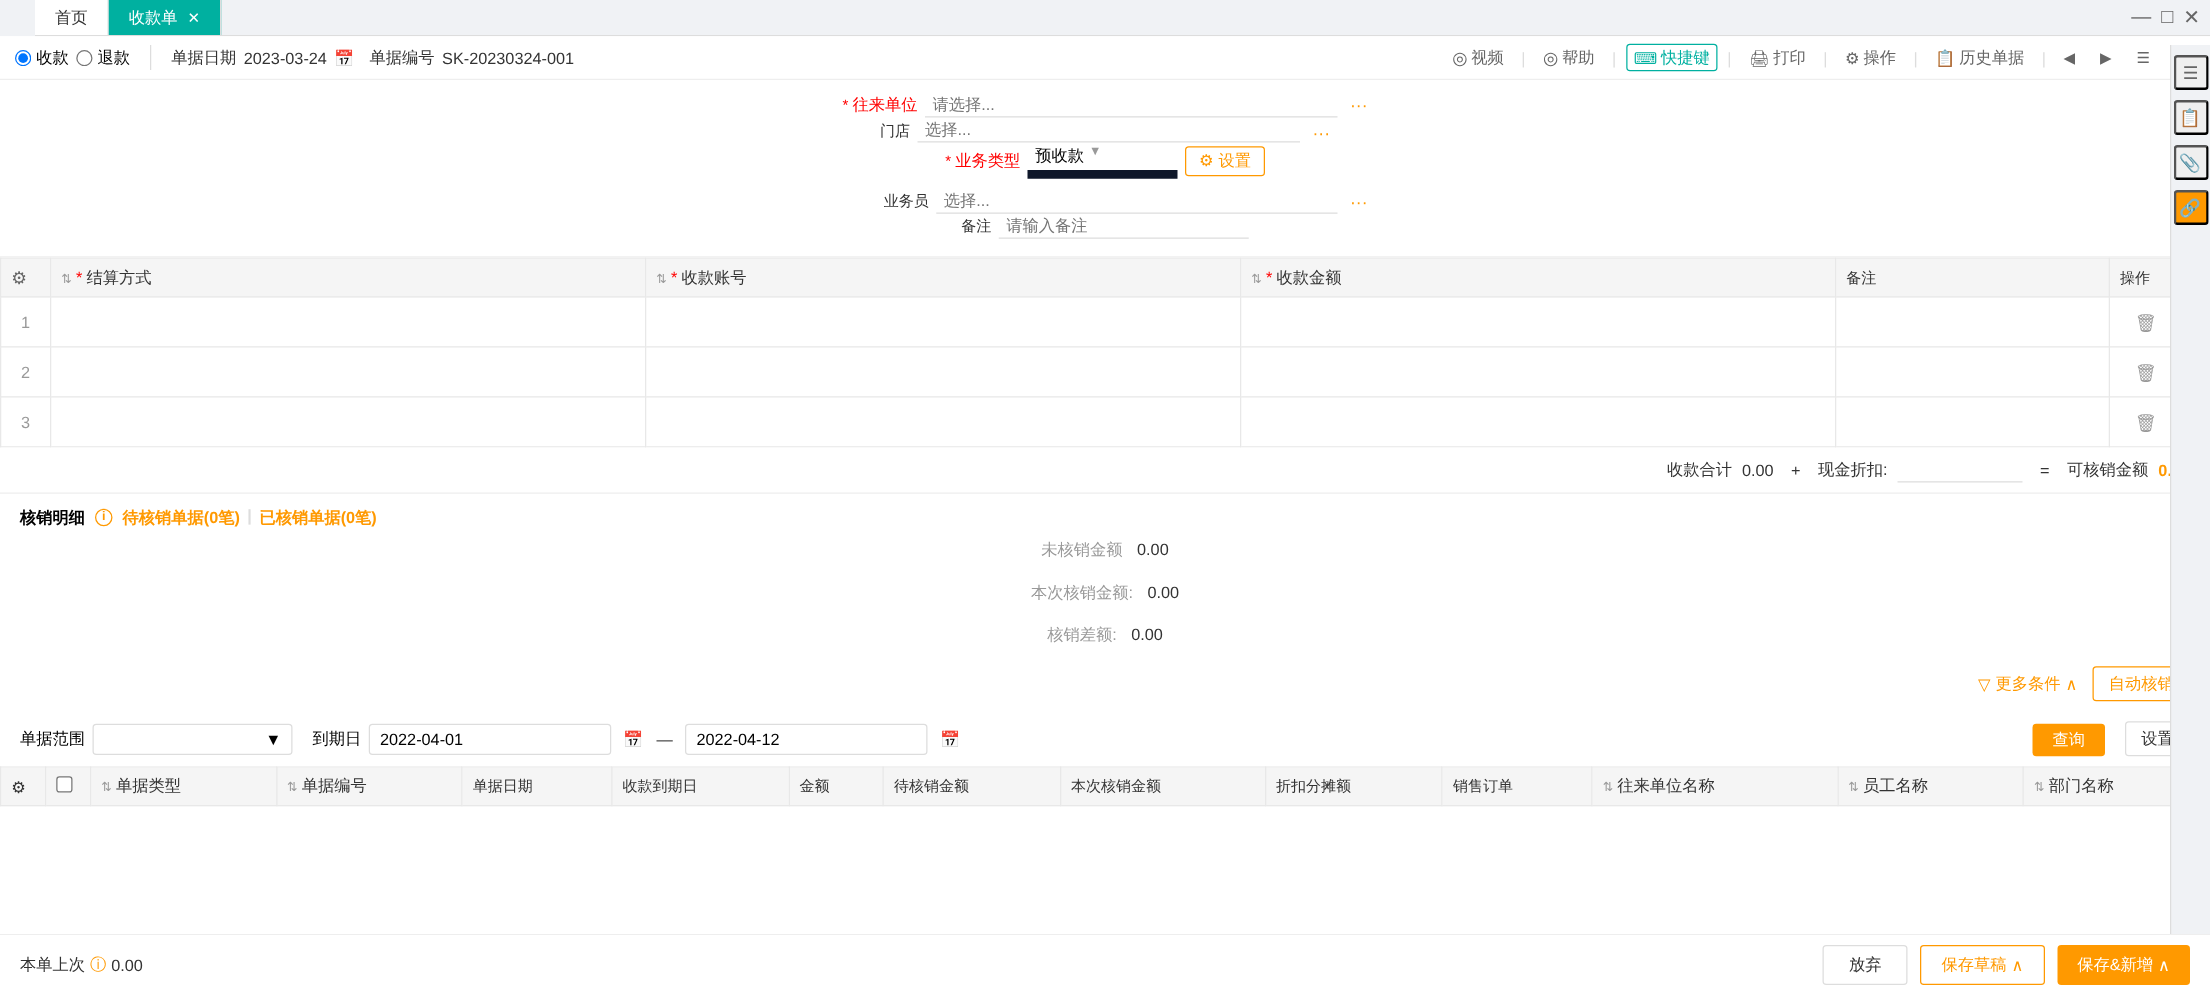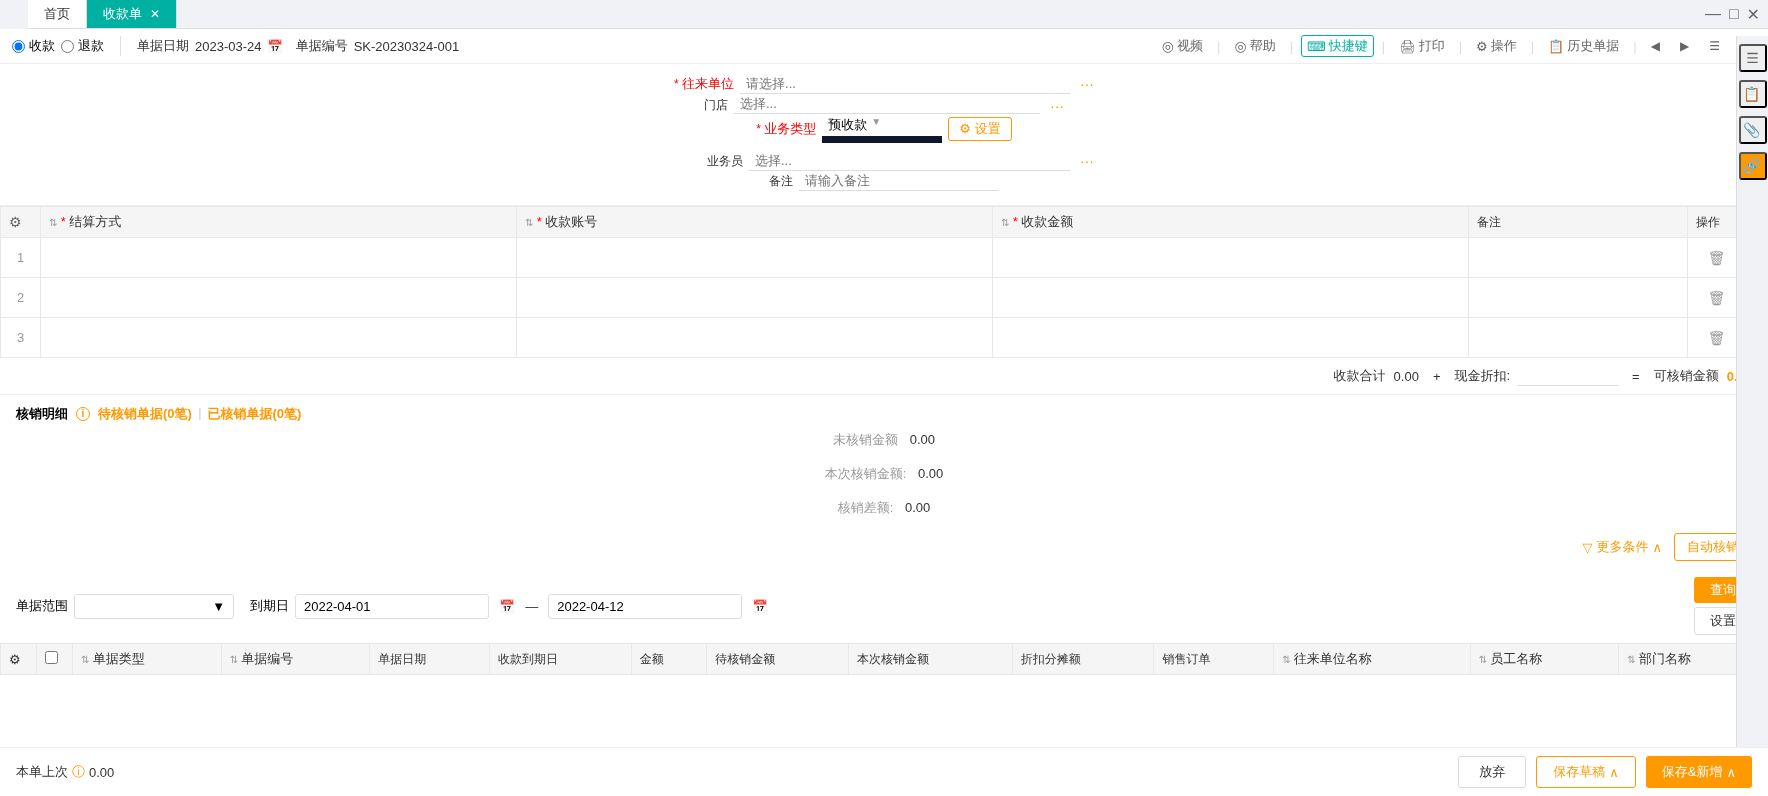--- a/index.html
+++ b/index.html
@@ -138,21 +138,21 @@
       border-radius: 3px; padding: 4px 12px; cursor: pointer; font-size: 13px;
     }
     .query-btn {
       background: #f90; border: none; color: #fff;
       border-radius: 3px; padding: 4px 16px; cursor: pointer; font-size: 13px;
     }
     .setting-btn2 {
       background: #fff; border: 1px solid #ddd; color: #333;
       border-radius: 3px; padding: 4px 12px; cursor: pointer; font-size: 13px;
     }
-    .query-setting-group { display: flex; flex-direction: column; gap: 4px; }
+    .query-setting-group { display: flex; flex-direction: row; gap: 16px; align-items: flex-end; }
 
     
     .bottom-table-container { overflow-x: auto; flex: 1; }
     .bottom-table { width: 100%; border-collapse: collapse; }
     .bottom-table th {
       background: #f5f5f5; border: 1px solid #e8e8e8;
       padding: 6px 8px; text-align: left; font-weight: normal; color: #333;
       font-size: 12px; white-space: nowrap;
     }
     .bottom-table th .sort-icon { color: #999; font-size: 10px; }

